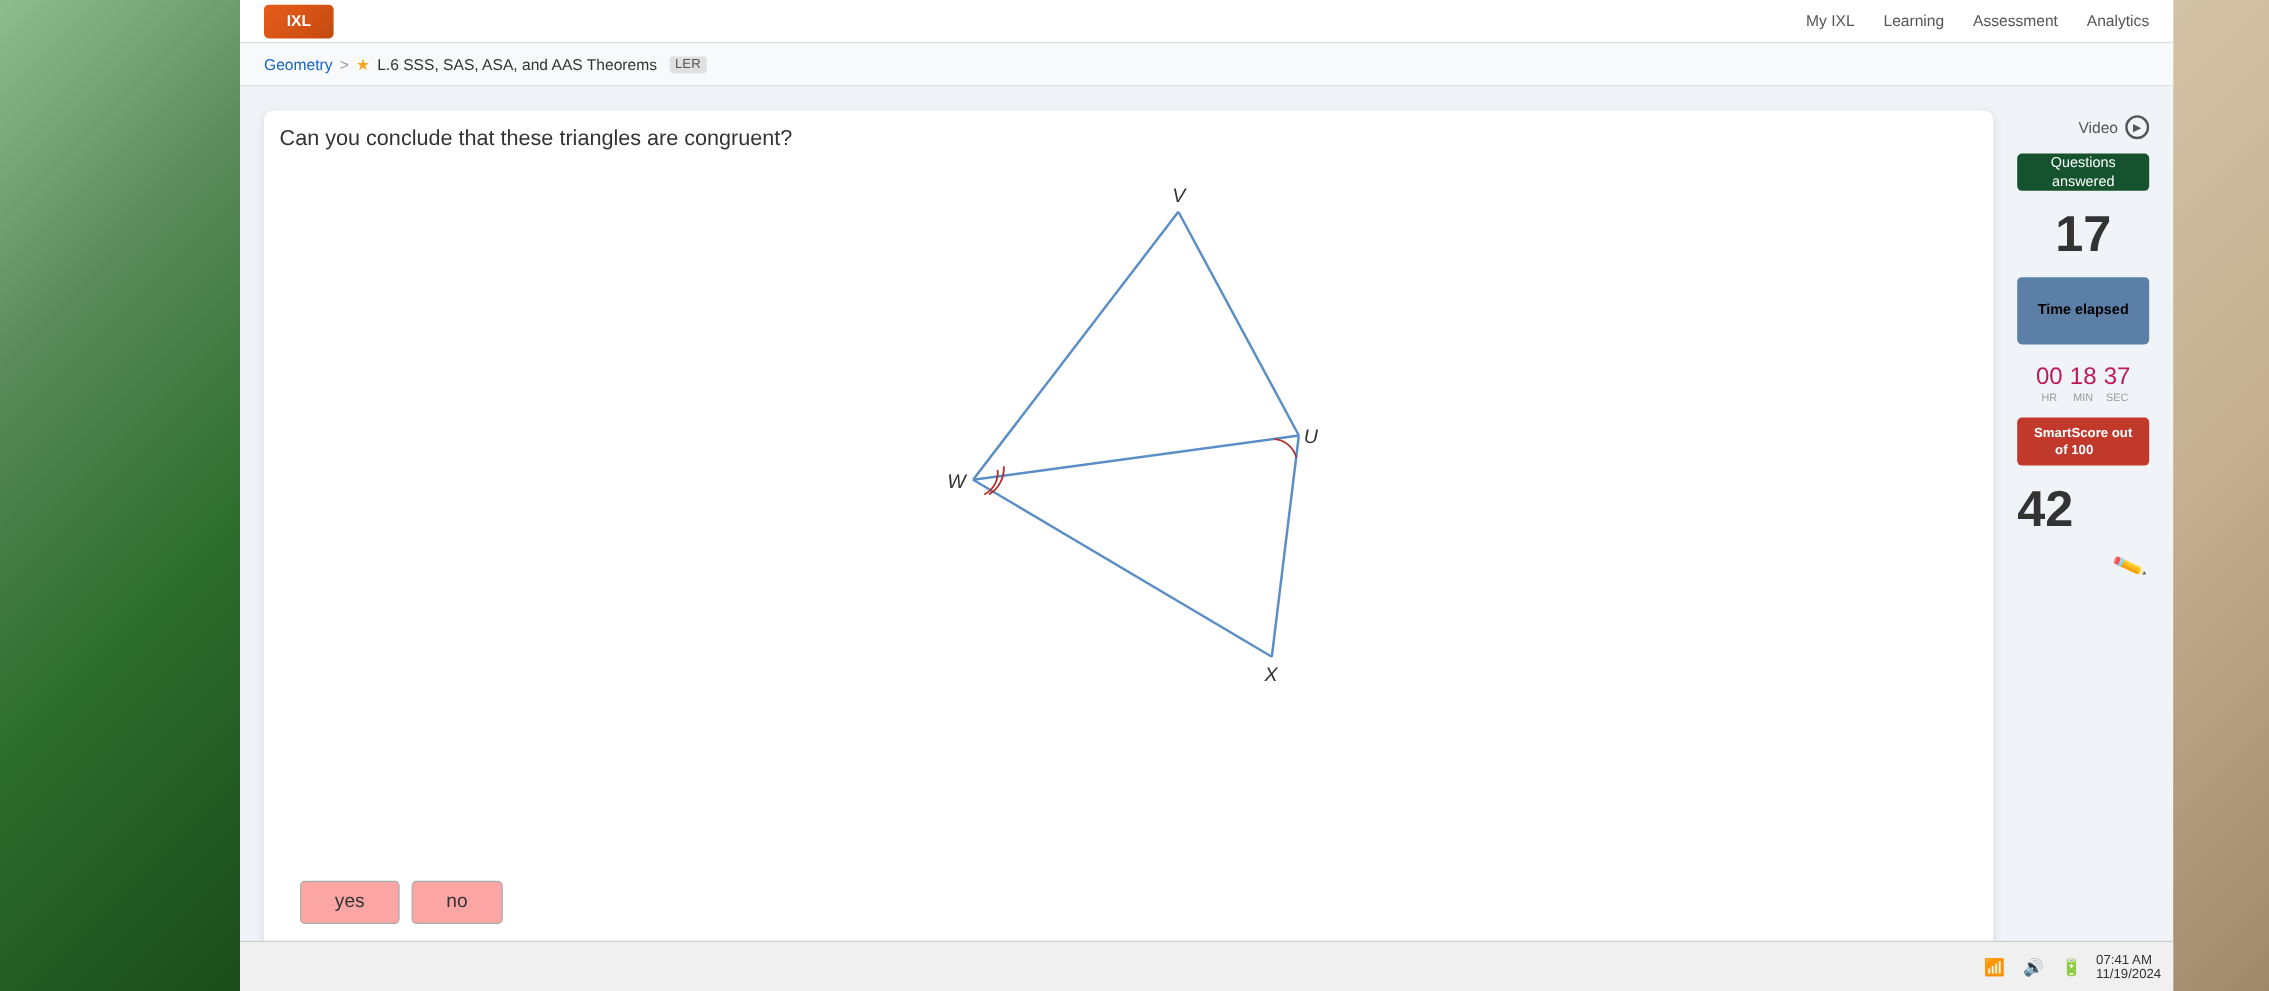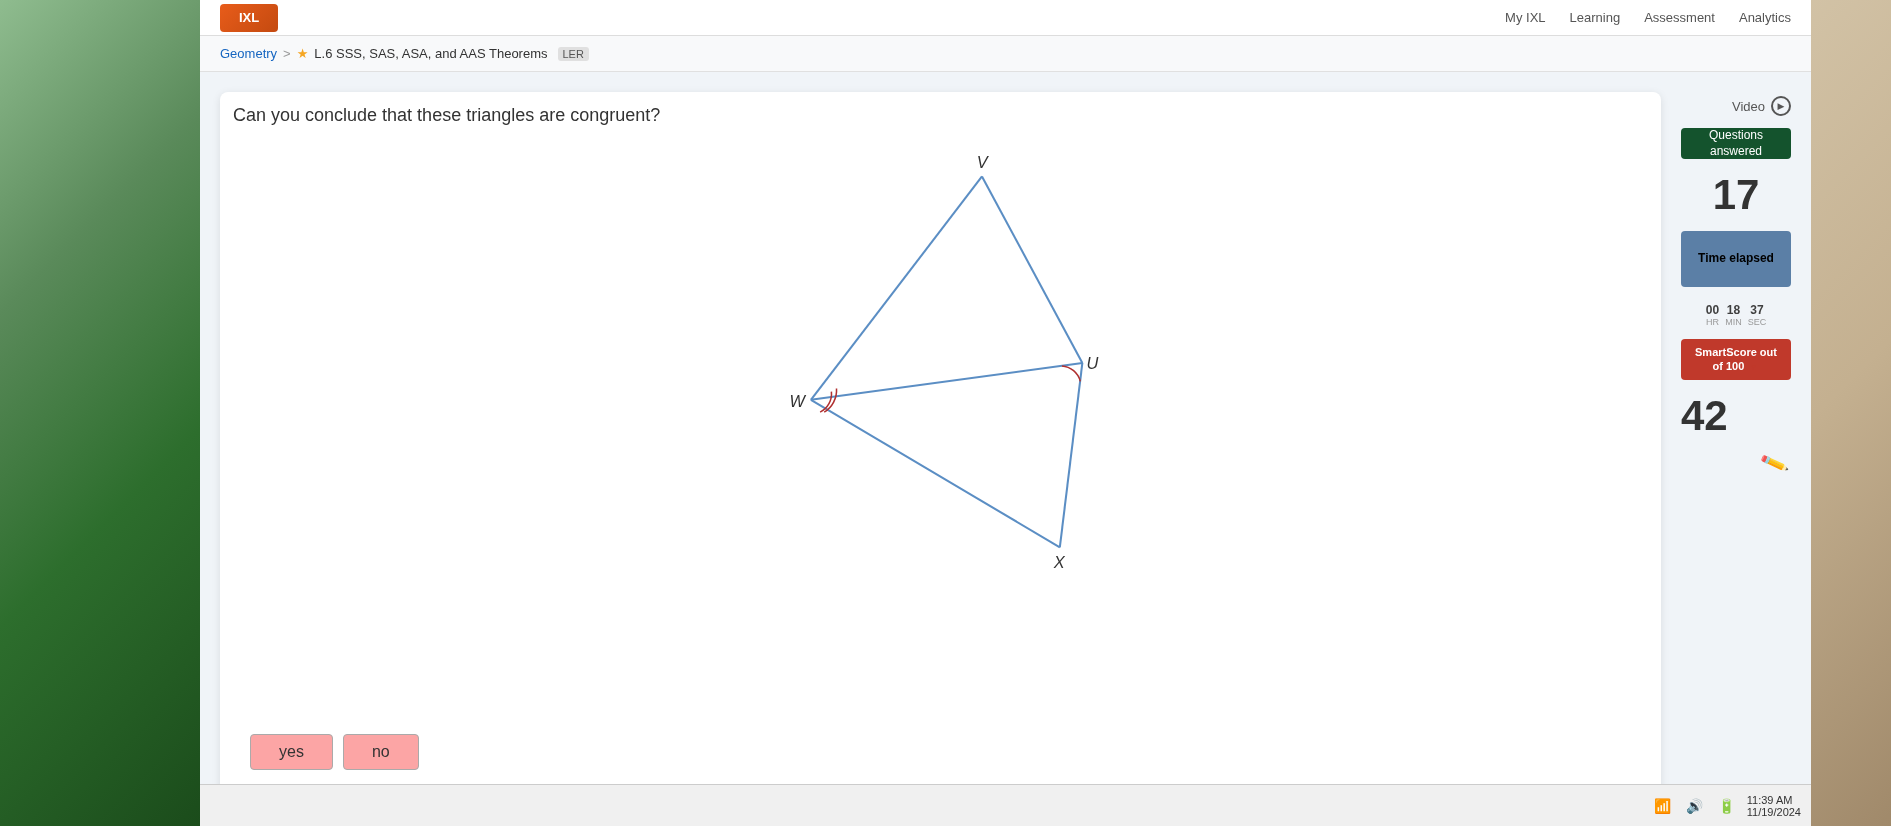--- a/index.html
+++ b/index.html
@@ -249,23 +249,23 @@
       justify-content: center;
       gap: 6px;
       margin-top: 4px;
     }
 
     .time-unit {
       text-align: center;
     }
 
     .time-value {
-      font-size: 12px;
-      font-weight: bold;
-      color: #404040;
+      font-size: 20px;
+      font-weight: normal;
+      color: #be185d;
       display: block;
     }
 
     .time-label {
       font-size: 9px;
       color: #999;
       display: block;
       text-transform: uppercase;
     }
 
@@ -451,16 +451,16 @@
     </div>
   </div>
 
 </div>
 
 <div class="taskbar">
   <div class="taskbar-icon">📶</div>
   <div class="taskbar-icon">🔊</div>
   <div class="taskbar-icon">🔋</div>
   <div class="taskbar-time">
-    <div>11:39 AM</div>
+    <div>07:41 AM</div>
     <div>11/19/2024</div>
   </div>
 </div>
 
 </body></html>

